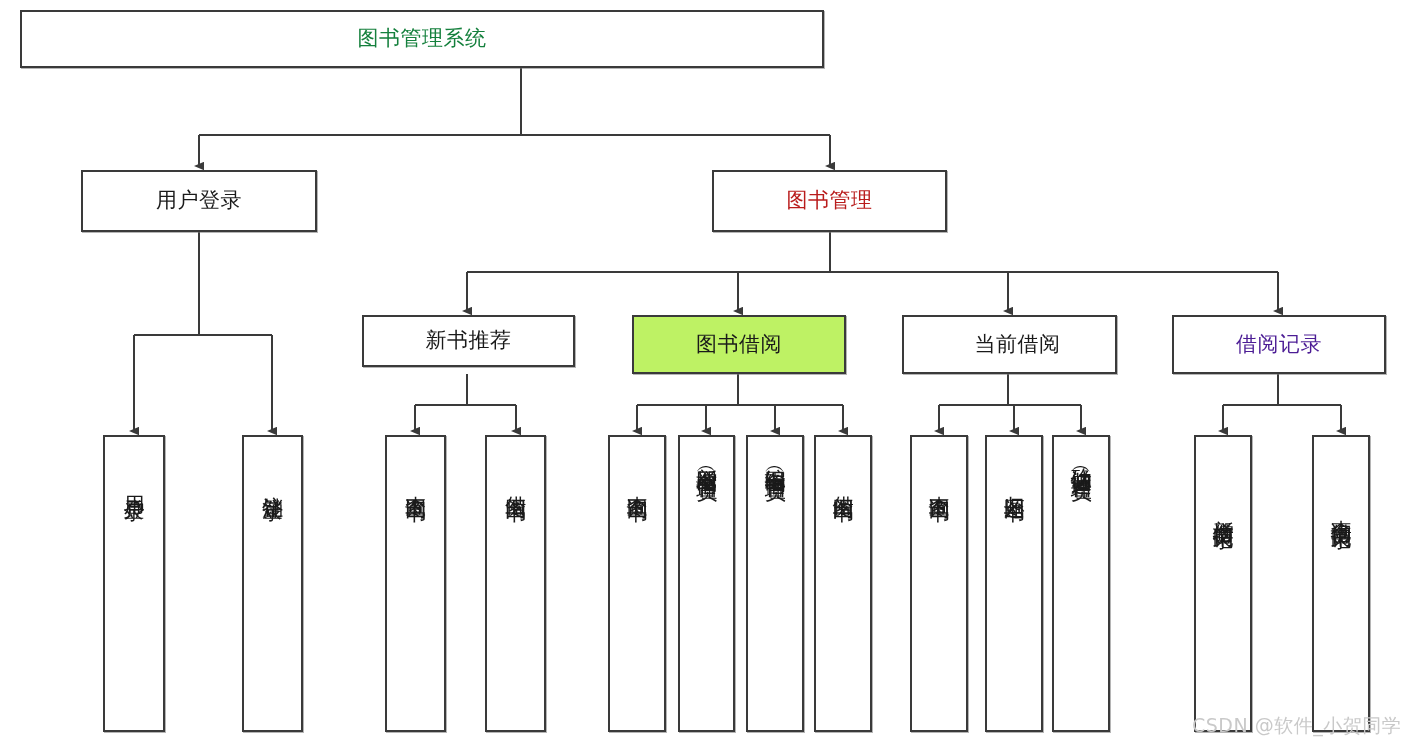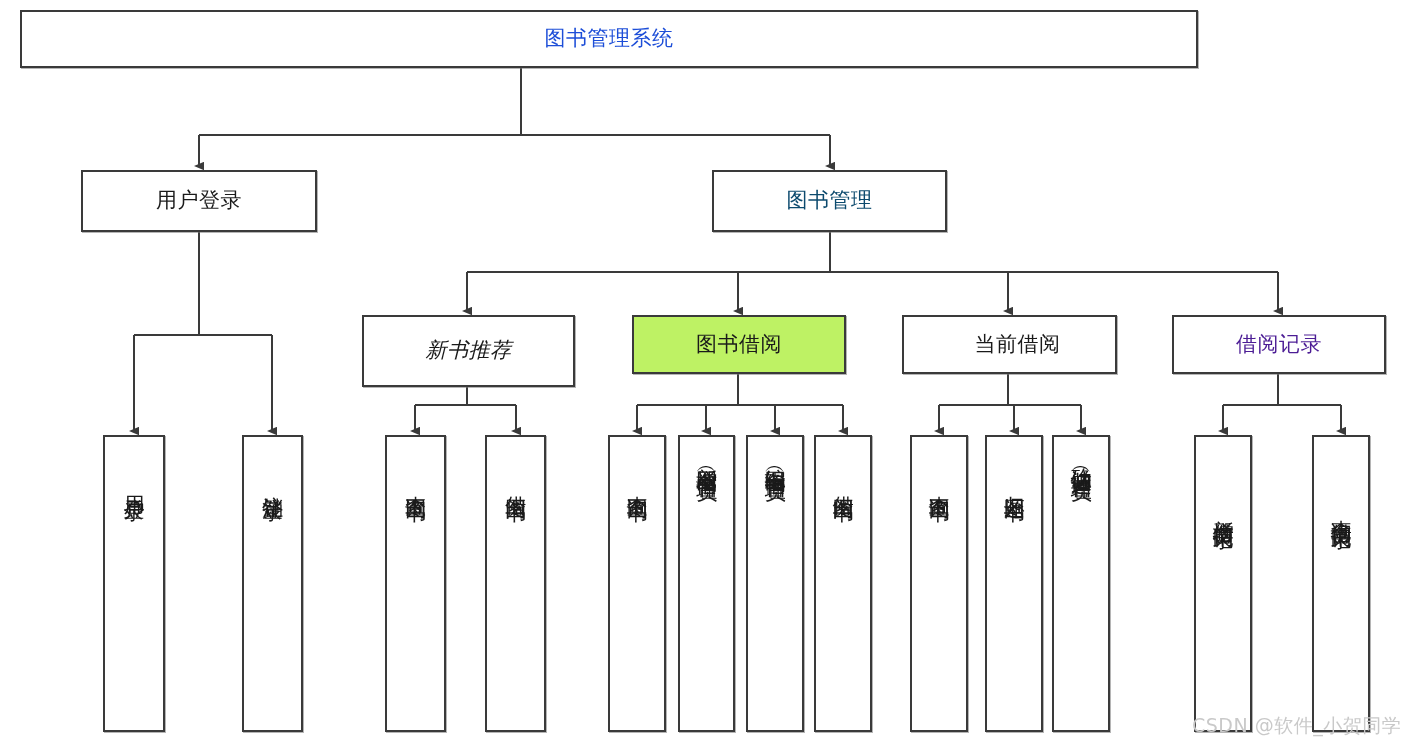--- a/index.html
+++ b/index.html
@@ -118,32 +118,32 @@
       <path d="M 1014 405 L 1014 431" marker-end="url(#arrowhead)"></path>
       <path d="M 1081 405 L 1081 431" marker-end="url(#arrowhead)"></path>
 
       <path d="M 1278 374 L 1278 405"></path>
       <path d="M 1223 405 L 1341 405"></path>
       <path d="M 1223 405 L 1223 431" marker-end="url(#arrowhead)"></path>
       <path d="M 1341 405 L 1341 431" marker-end="url(#arrowhead)"></path>
     </g>
   </svg>
 
-  <div class="node node-h" style="left: 20px; top: 10px; width: 1178px; height: 58px; background: rgb(255, 255, 255); border-color: rgb(58, 58, 58); color: #1d4ed8;">
+  <div class="node node-h" style="left: 20px; top: 10px; width: 804px; height: 58px; background: rgb(255, 255, 255); border-color: rgb(58, 58, 58); color: #15803d;">
     <span>图书管理系统</span>
   </div>
 
   <div class="node node-h" style="left: 81px; top: 170px; width: 236px; height: 62px; background: rgb(255, 255, 255); border-color: rgb(58, 58, 58); color: rgb(26, 26, 26);">
     <span>用户登录</span>
   </div>
-  <div class="node node-h" style="left: 712px; top: 170px; width: 235px; height: 62px; background: rgb(255, 255, 255); border-color: rgb(58, 58, 58); color: #0c4a6e;">
+  <div class="node node-h" style="left: 712px; top: 170px; width: 235px; height: 62px; background: rgb(255, 255, 255); border-color: rgb(58, 58, 58); color: #b91c1c;">
     <span>图书管理</span>
   </div>
 
-  <div class="node node-h" style="left: 362px; top: 315px; width: 213px; height: 72px; background: rgb(255, 255, 255); border-color: rgb(58, 58, 58); color: rgb(26, 26, 26); font-style: italic;">
+  <div class="node node-h" style="left: 362px; top: 315px; width: 213px; height: 52px; background: rgb(255, 255, 255); border-color: rgb(58, 58, 58); color: rgb(26, 26, 26);">
     <span>新书推荐</span>
   </div>
   <div class="node node-h" style="left: 632px; top: 315px; width: 214px; height: 59px; background: #bef264; border-color: rgb(58, 58, 58); color: rgb(26, 26, 26);">
     <span>图书借阅</span>
   </div>
   <div class="node node-h" style="left: 902px; top: 315px; width: 215px; height: 59px; background: rgb(255, 255, 255); border-color: rgb(58, 58, 58); color: rgb(26, 26, 26); padding-left: 16px;">
     <span>当前借阅</span>
   </div>
   <div class="node node-h" style="left: 1172px; top: 315px; width: 214px; height: 59px; background: rgb(255, 255, 255); border-color: rgb(58, 58, 58); color: #4c1d95;">
     <span>借阅记录</span>

